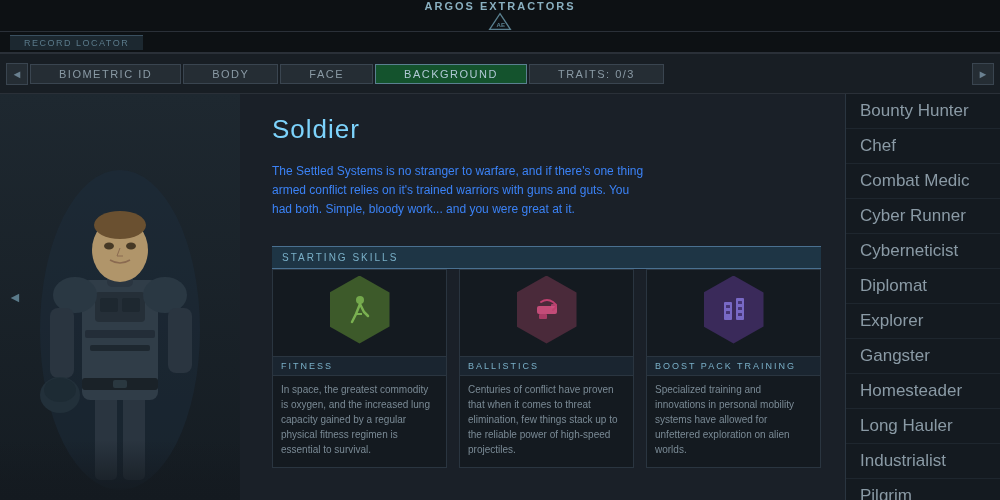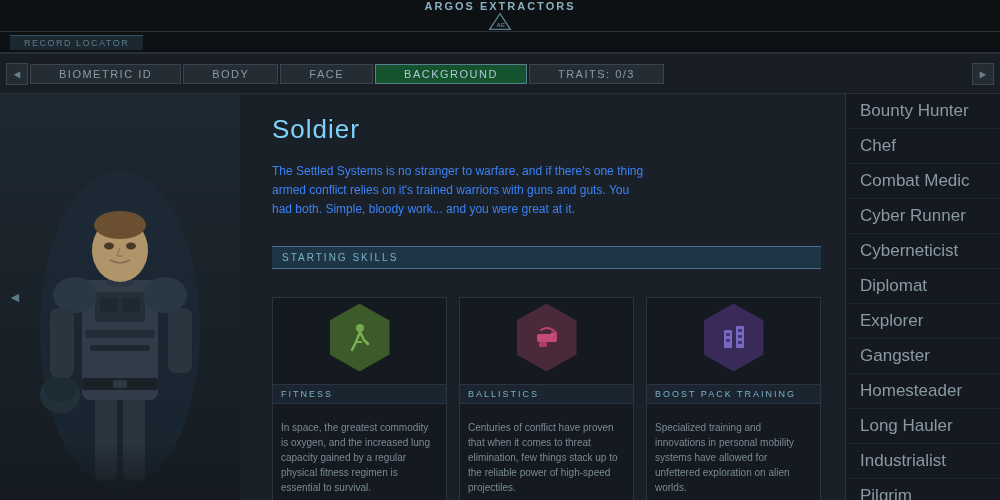--- a/index.html
+++ b/index.html
@@ -145,21 +145,21 @@
     }
     .starting-skills-header {
       background: #1e3545;
       border-top: 1px solid #4a7090;
       border-bottom: 1px solid #4a7090;
       padding: 5px 10px;
       font-size: 10px;
       letter-spacing: 2px;
       color: #7ab0c8;
       text-transform: uppercase;
-      margin-bottom: 28px;
+      margin-bottom: 0;
     }
     .skills-grid {
       display: grid;
       grid-template-columns: repeat(3, 1fr);
       gap: 12px;
     }
     .skill-card {
       background: #141a20;
       border: 1px solid #2a3540;
       padding: 0 0 10px 0;
@@ -185,21 +185,21 @@
     .skill-badge.boostpack { background: #3a2a5a; }
     .skill-name {
       font-size: 9px;
       letter-spacing: 2px;
       color: #7ab0c8;
       text-transform: uppercase;
       padding: 4px 8px 4px 8px;
       border-top: 1px solid #2a3540;
       border-bottom: 1px solid #2a3540;
       background: #1a2530;
-      margin-bottom: 16px;
+      margin-bottom: 6px;
     }
     .skill-desc {
       font-size: 10px;
       line-height: 1.5;
       color: #7a8a95;
       padding: 0 8px;
     }
 
     
     .list-panel {

